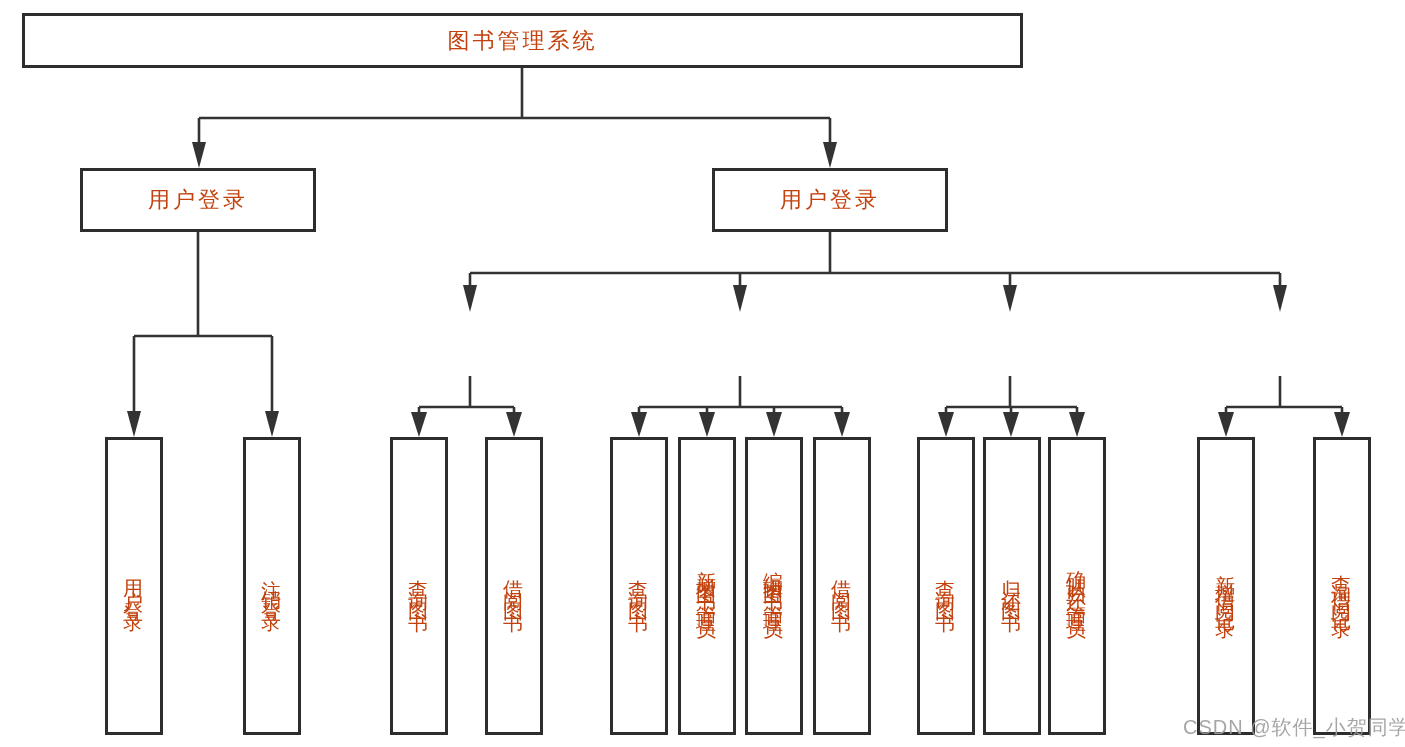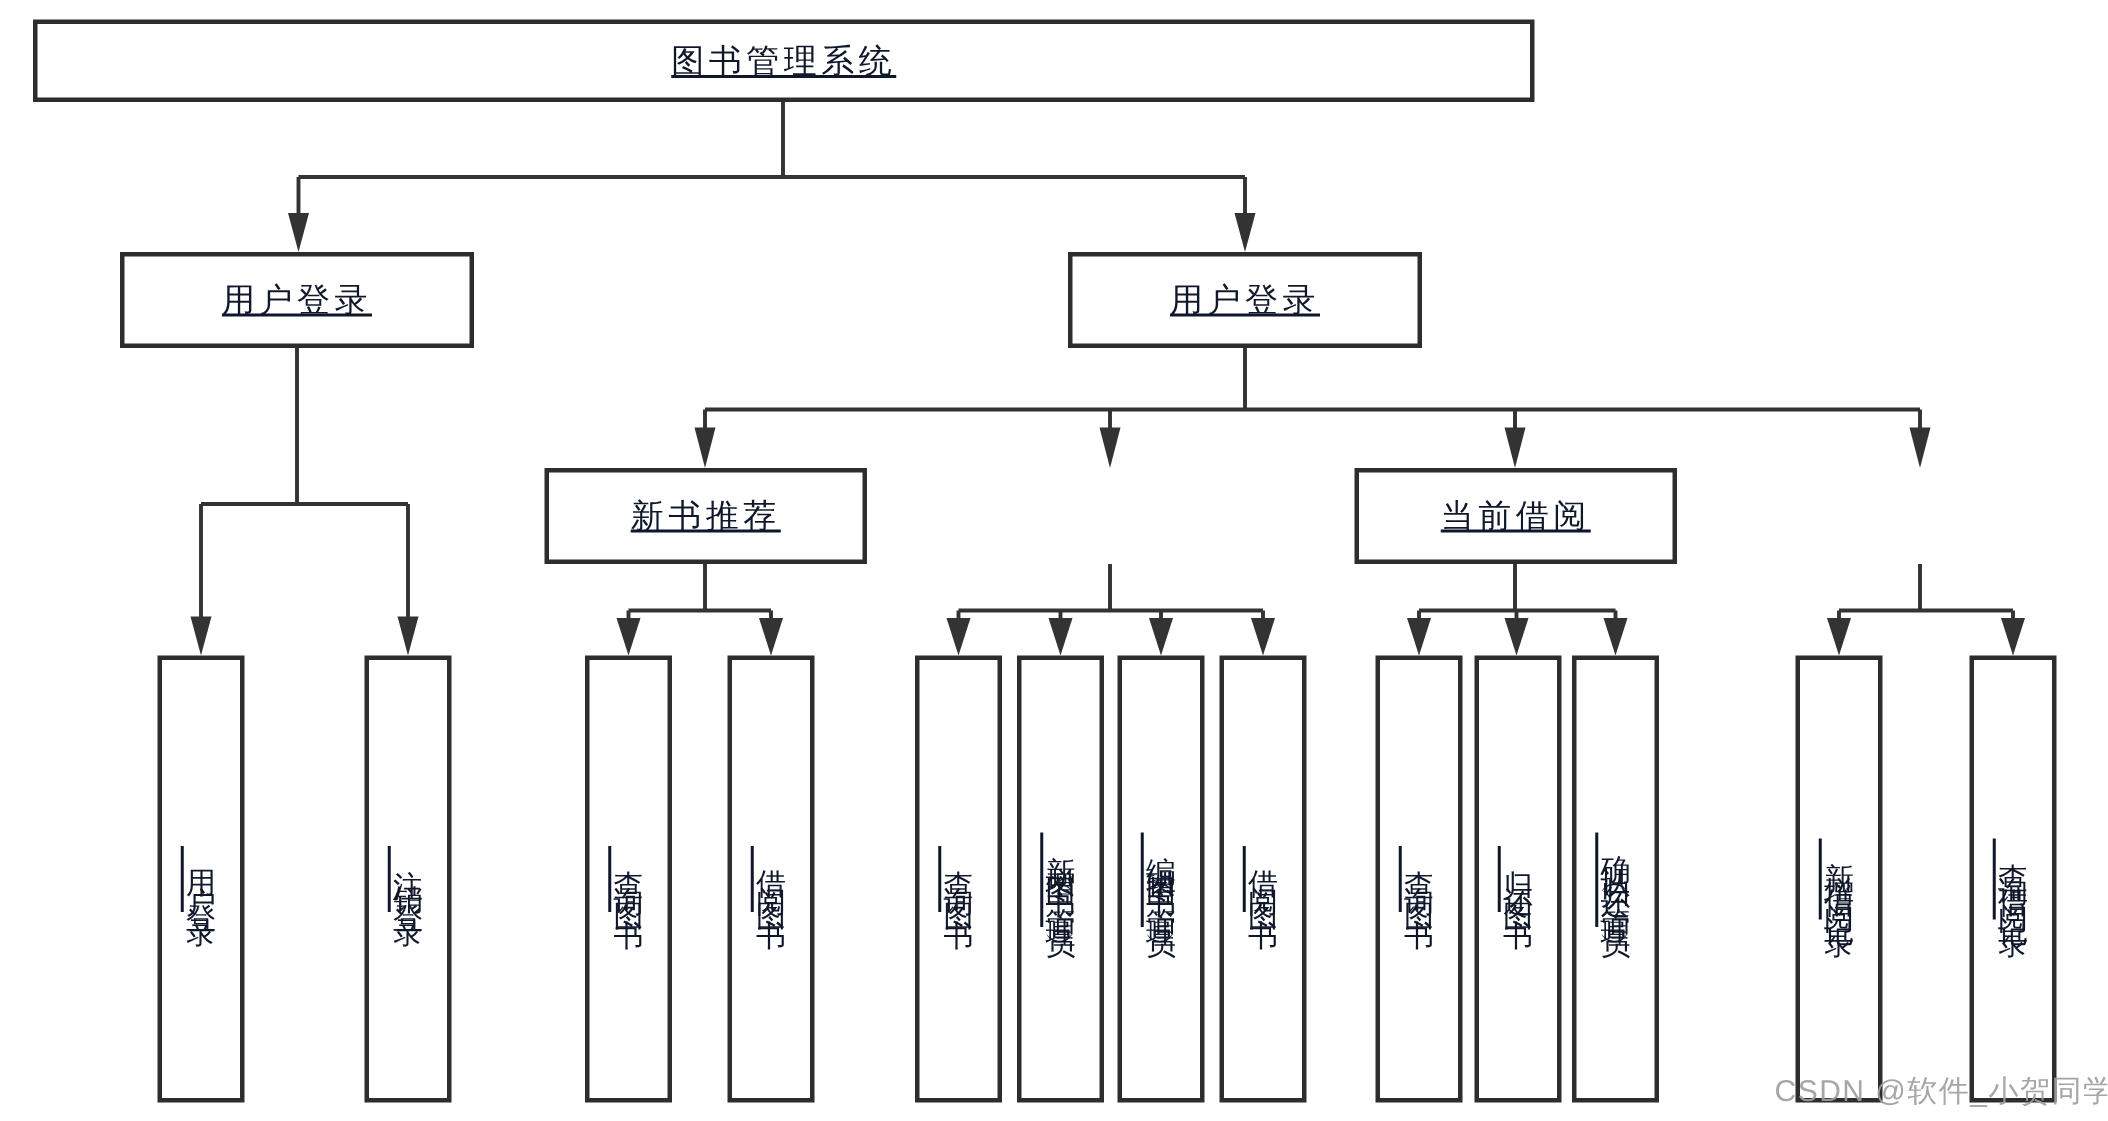--- a/index.html
+++ b/index.html
@@ -14,26 +14,25 @@
     position:absolute;left:0;top:0;width:1405px;height:747px;z-index:1;
   }
   .box{
     position:absolute;
     box-sizing:border-box;
     background:#ffffff;
     border:3px solid #2d2d2d;
     display:flex;
     align-items:center;
     justify-content:center;
-    color:#0f172a;
+    color:#c2410c;
     z-index:2;
     font-size:22px;
     letter-spacing:3px;
     white-space:nowrap;
-    text-decoration:underline;
   }
   
   #node-root{left:22px;top:13px;width:1001px;height:55px;}
   
   .lvl2{height:64px;width:236px;top:168px;}
   #node-user-login{left:80px;}
   #node-book-mgmt{left:712px;}
   
   .lvl3{height:64px;width:215px;top:312px;}
   #node-new-rec{left:363px;}
@@ -116,22 +115,20 @@
       <polygon points="1218,412 1234,412 1226,437"></polygon>
       <polygon points="1334,412 1350,412 1342,437"></polygon>
     </g>
   </svg>
 
   <div class="box" id="node-root">图书管理系统</div>
 
   <div class="box lvl2" id="node-user-login">用户登录</div>
   <div class="box lvl2" id="node-book-mgmt">用户登录</div>
 
-  <div class="box lvl3" id="node-new-rec">新书推荐</div>
-  <div class="box lvl3" id="node-current-borrow">当前借阅</div>
 
   <div class="box leaf" id="leaf-ul-login">用户登录</div>
   <div class="box leaf" id="leaf-ul-logout">注销登录</div>
   <div class="box leaf" id="leaf-nr-query">查询图书</div>
   <div class="box leaf" id="leaf-nr-borrow">借阅图书</div>
   <div class="box leaf" id="leaf-bb-query">查询图书</div>
   <div class="box leaf" id="leaf-bb-add">新增图书（管理员）</div>
   <div class="box leaf" id="leaf-bb-edit">编辑图书（管理员）</div>
   <div class="box leaf" id="leaf-bb-borrow">借阅图书</div>
   <div class="box leaf" id="leaf-cb-query">查询图书</div>

